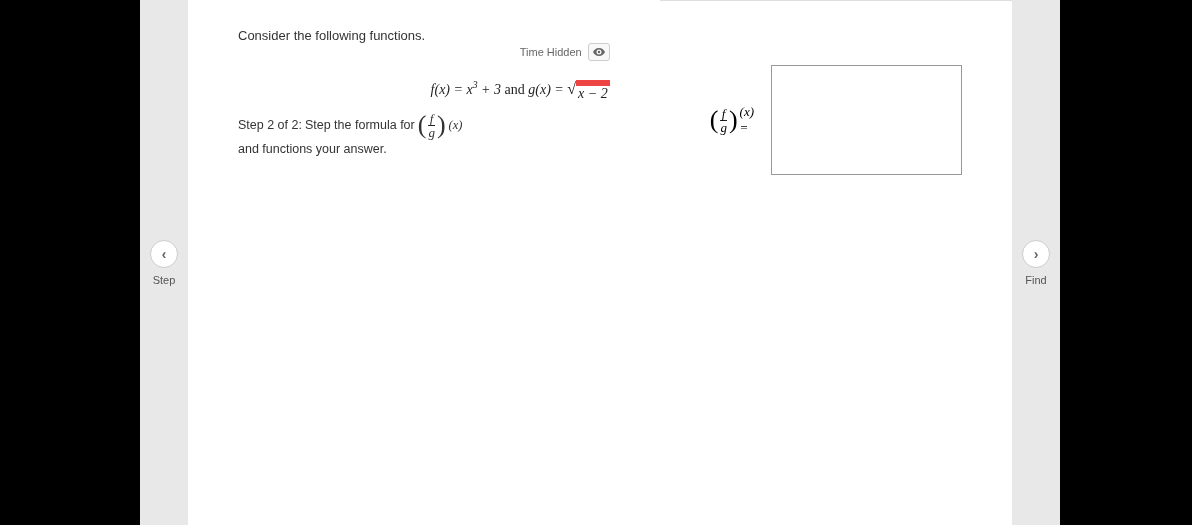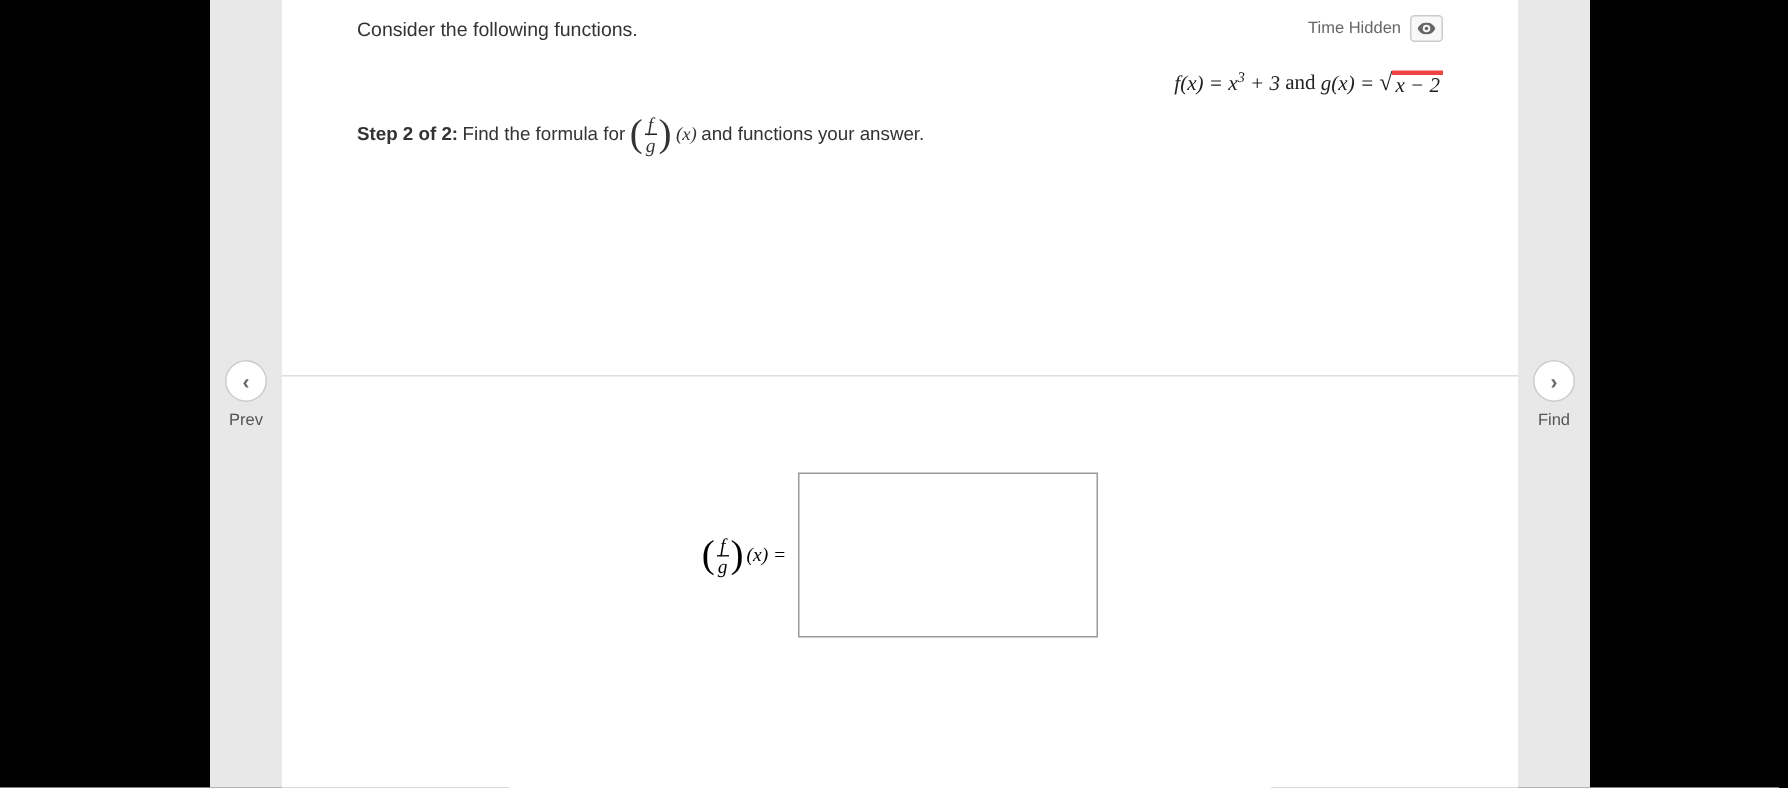--- a/index.html
+++ b/index.html
@@ -41,21 +41,21 @@
     justify-content: center;
     font-size: 14px;
     font-weight: bold;
     color: #666;
     cursor: pointer;
   }
   .main-panel {
     flex: 1;
     background: #fff;
     display: flex;
-    flex-direction: column;
+    flex-direction: row;
     position: relative;
   }
   .question-area {
     padding: 10px 50px 20px 50px;
     position: relative;
     height: 250px;
   }
   .top-row {
     display: flex;
     justify-content: space-between;
@@ -65,20 +65,21 @@
   .prompt-text {
     font-size: 13px;
     color: #333;
   }
   .time-hidden {
     font-size: 11px;
     color: #666;
     display: flex;
     align-items: center;
     gap: 6px;
+    margin-top: 33px;
   }
   .eye-btn {
     width: 22px;
     height: 18px;
     border: 1px solid #ccc;
     border-radius: 3px;
     background: #f8f8f8;
     display: flex;
     align-items: center;
     justify-content: center;
@@ -95,21 +96,21 @@
   }
   .step-line {
     font-size: 12.5px;
     color: #333;
     margin-top: 4px;
     display: flex;
     align-items: center;
     flex-wrap: wrap;
     gap: 3px;
   }
-  .step-line b { font-weight: 700; }
+  .step-line b { font-weight: 400; }
   .math-frac {
     display: inline-flex;
     flex-direction: column;
     align-items: center;
     font-family: "Times New Roman", serif;
     font-style: italic;
     font-size: 13px;
     line-height: 1;
     vertical-align: middle;
   }
@@ -120,21 +121,21 @@
     align-items: center;
     font-family: "Times New Roman", serif;
   }
   .paren { font-size: 26px; line-height: 0.8; font-style: normal;}
   .sqrt {
     display: inline-flex;
     align-items: flex-start;
     font-family: "Times New Roman", serif;
   }
   .sqrt .radic { font-size: 16px; }
-  .sqrt .radicand { border-top: 3px solid #ef4444; padding: 0 2px; font-style: italic;}
+  .sqrt .radicand { border-top: 6px solid #ef4444; padding: 0 2px; font-style: italic;}
   .answer-area {
     border-top: 1px solid #ddd;
     padding: 14px 50px 20px 50px;
     flex: 1;
     position: relative;
   }
   .answer-header {
     display: flex;
     justify-content: space-between;
     align-items: flex-start;
@@ -182,21 +183,21 @@
   }
   .sup { font-size: 0.7em; vertical-align: super; }
 </style>
 </head>
 <body>
 
 <div class="outer">
 
   <div class="nav-col-left">
     <div class="nav-btn">‹</div>
-    <div>Prev</div>
+    <div>Step</div>
   </div>
 
   <div class="main-panel">
 
     <div class="question-area">
       <div class="top-row">
         <div class="prompt-text">Consider the following functions.</div>
         <div class="time-hidden">
           <span>Time Hidden</span>
           <span class="eye-btn">
@@ -217,21 +218,21 @@
           <span>g(x) = </span>
           <span class="sqrt">
               <span class="radic">√</span>
               <span class="radicand">x − 2</span>
             </span>
         </span>
       </div>
 
       <div class="step-line">
         <b>Step 2 of 2:</b>
-        <span> Find the formula for </span>
+        <span> Step the formula for </span>
         <span class="paren-wrap">
           <span class="paren">(</span>
           <span class="math-frac">
             <span class="num">f</span>
             <span class="den">g</span>
           </span>
           <span class="paren">)</span>
         </span>
         <span style="font-family:'Times New Roman',serif; font-style:italic">(x)</span>
         <span> and functions your answer.</span>

